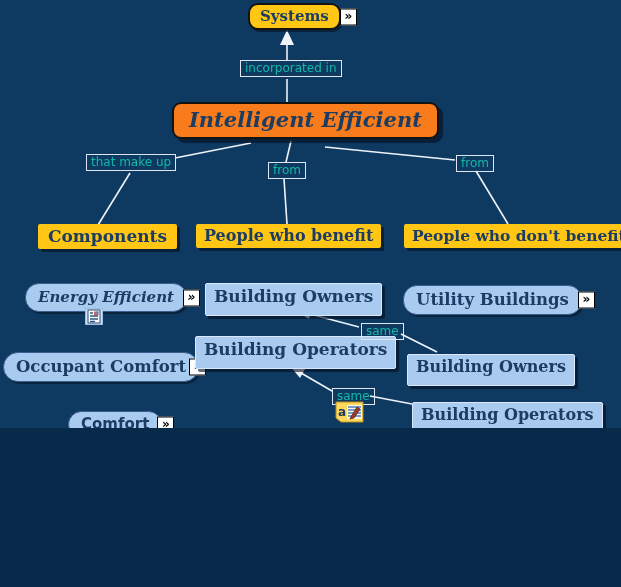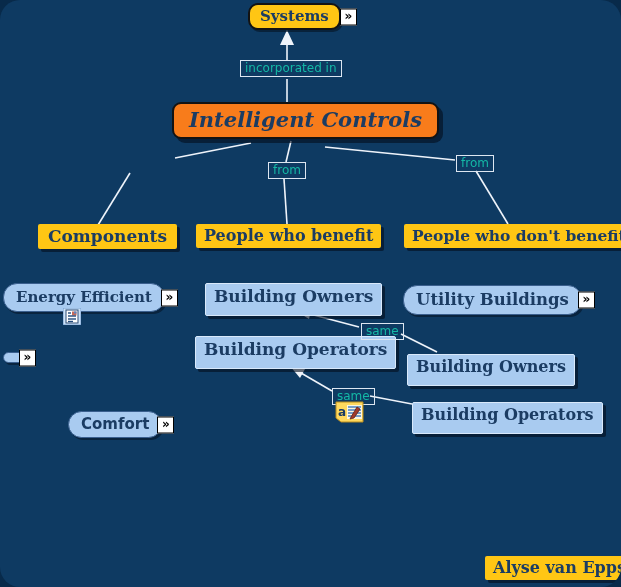--- a/index.html
+++ b/index.html
@@ -1,17 +1,17 @@
 <!DOCTYPE html>
 <html style="--bg: #0E3A62; --gold: #FFC614; --orange: #F87C1B; --blue: #A9CBF0; --ink: #1B3C63; --line: #EEF3FA;"><head>
 <meta charset="utf-8">
 <style>
   html,body{margin:0;padding:0;background:#082a4a;}
-  .canvas{position:relative;width:621px;height:587px;overflow:hidden;
-          background:var(--bg);font-family:"DejaVu Serif",serif;border-radius:20px;}
+  .canvas{position:relative;width:621px;height:428px;overflow:hidden;
+          background:var(--bg);font-family:"DejaVu Serif",serif;}
   svg.links{position:absolute;left:0;top:0;z-index:1;}
   .cline{stroke:var(--line);stroke-width:1.6;fill:none;}
   .ahead{fill:var(--line);stroke:none;}
 
   .node{position:absolute;z-index:2;white-space:nowrap;color:var(--ink);font-weight:bold;}
   .gold-round{background:var(--gold);border:2px solid #131313;border-radius:10px;
               padding:2px 10px 3px;font-size:15px;box-shadow:2px 2px 0 rgba(4,14,28,.55);}
   .orange{background:var(--orange);border:2px solid #131313;border-radius:9px;
           padding:3px 15px 5px;font-size:21px;font-style:italic;
           box-shadow:4px 4px 0 rgba(4,14,28,.6);}
@@ -60,52 +60,54 @@
   </svg>
 
   <div class="node gold-round" style="left:248px;top:3px;">
     <span>Systems</span>
     <span class="chev chev-out">»</span>
   </div>
 
   <div class="clabel" style="left:240px;top:60px;">incorporated in</div>
 
   <div class="node orange" style="left:172px;top:102px;">
-    <span>Intelligent Controls</span>
+    <span>Intelligent Efficient</span>
   </div>
 
+  <div class="clabel" style="left:86px;top:154px;">that make up</div>
   <div class="clabel" style="left:268px;top:162px;">from</div>
   <div class="clabel" style="left:456px;top:155px;">from</div>
 
   <div class="node gold-rect" style="left:196px;top:224px;">
     <span>People who benefit</span>
   </div>
   <div class="node gold-rect" style="left:38px;top:224px;font-size:17px;padding:2px 10px 3px;">
     <span>Components</span>
   </div>
   <div class="node gold-rect small-serif" style="left:404px;top:224px;">
     <span>People who don't benefit</span>
   </div>
 
-  <div class="node blue-round" style="left:3px;top:283px;">
+  <div class="node blue-round" style="left:25px;top:283px;font-style:italic;">
     <span>Energy Efficient</span>
     <span class="chev" style="right:-14px;">»</span>
     <svg class="doc-icon" width="18" height="17" viewBox="0 0 18 17">
       <rect x="0" y="0" width="18" height="17" fill="#cfe3f7" stroke="#6f9bd0"></rect>
       <rect x="3" y="2" width="12" height="13" fill="#ffffff" stroke="#2b4d77"></rect>
       <rect x="9" y="3.5" width="4.5" height="4" fill="#c46a5a"></rect>
       <rect x="11" y="3.5" width="2.5" height="2" fill="#5d86c0"></rect>
       <line x1="5" y1="5" x2="8" y2="5" stroke="#21497a" stroke-width="1.4"></line>
       <line x1="5" y1="8" x2="13" y2="8" stroke="#21497a" stroke-width="1.4"></line>
       <line x1="5" y1="11" x2="13" y2="11" stroke="#21497a" stroke-width="1.4"></line>
       <line x1="5" y1="13.5" x2="10" y2="13.5" stroke="#21497a" stroke-width="1.4"></line>
     </svg>
   </div>
 
   <div class="node blue-round" style="left:3px;top:352px;font-size:16.5px;border-radius:16px;">
+    <span>Occupant Comfort</span>
     <span class="chev" style="right:-8px;">»</span>
   </div>
 
   <div class="node blue-round sans" style="left:68px;top:411px;padding:3px 12px 4px;">
     <span>Comfort</span>
     <span class="chev" style="right:-13px;">»</span>
   </div>
 
   <div class="node blue-rect" style="left:205px;top:283px;">
     <span>Building Owners</span>

